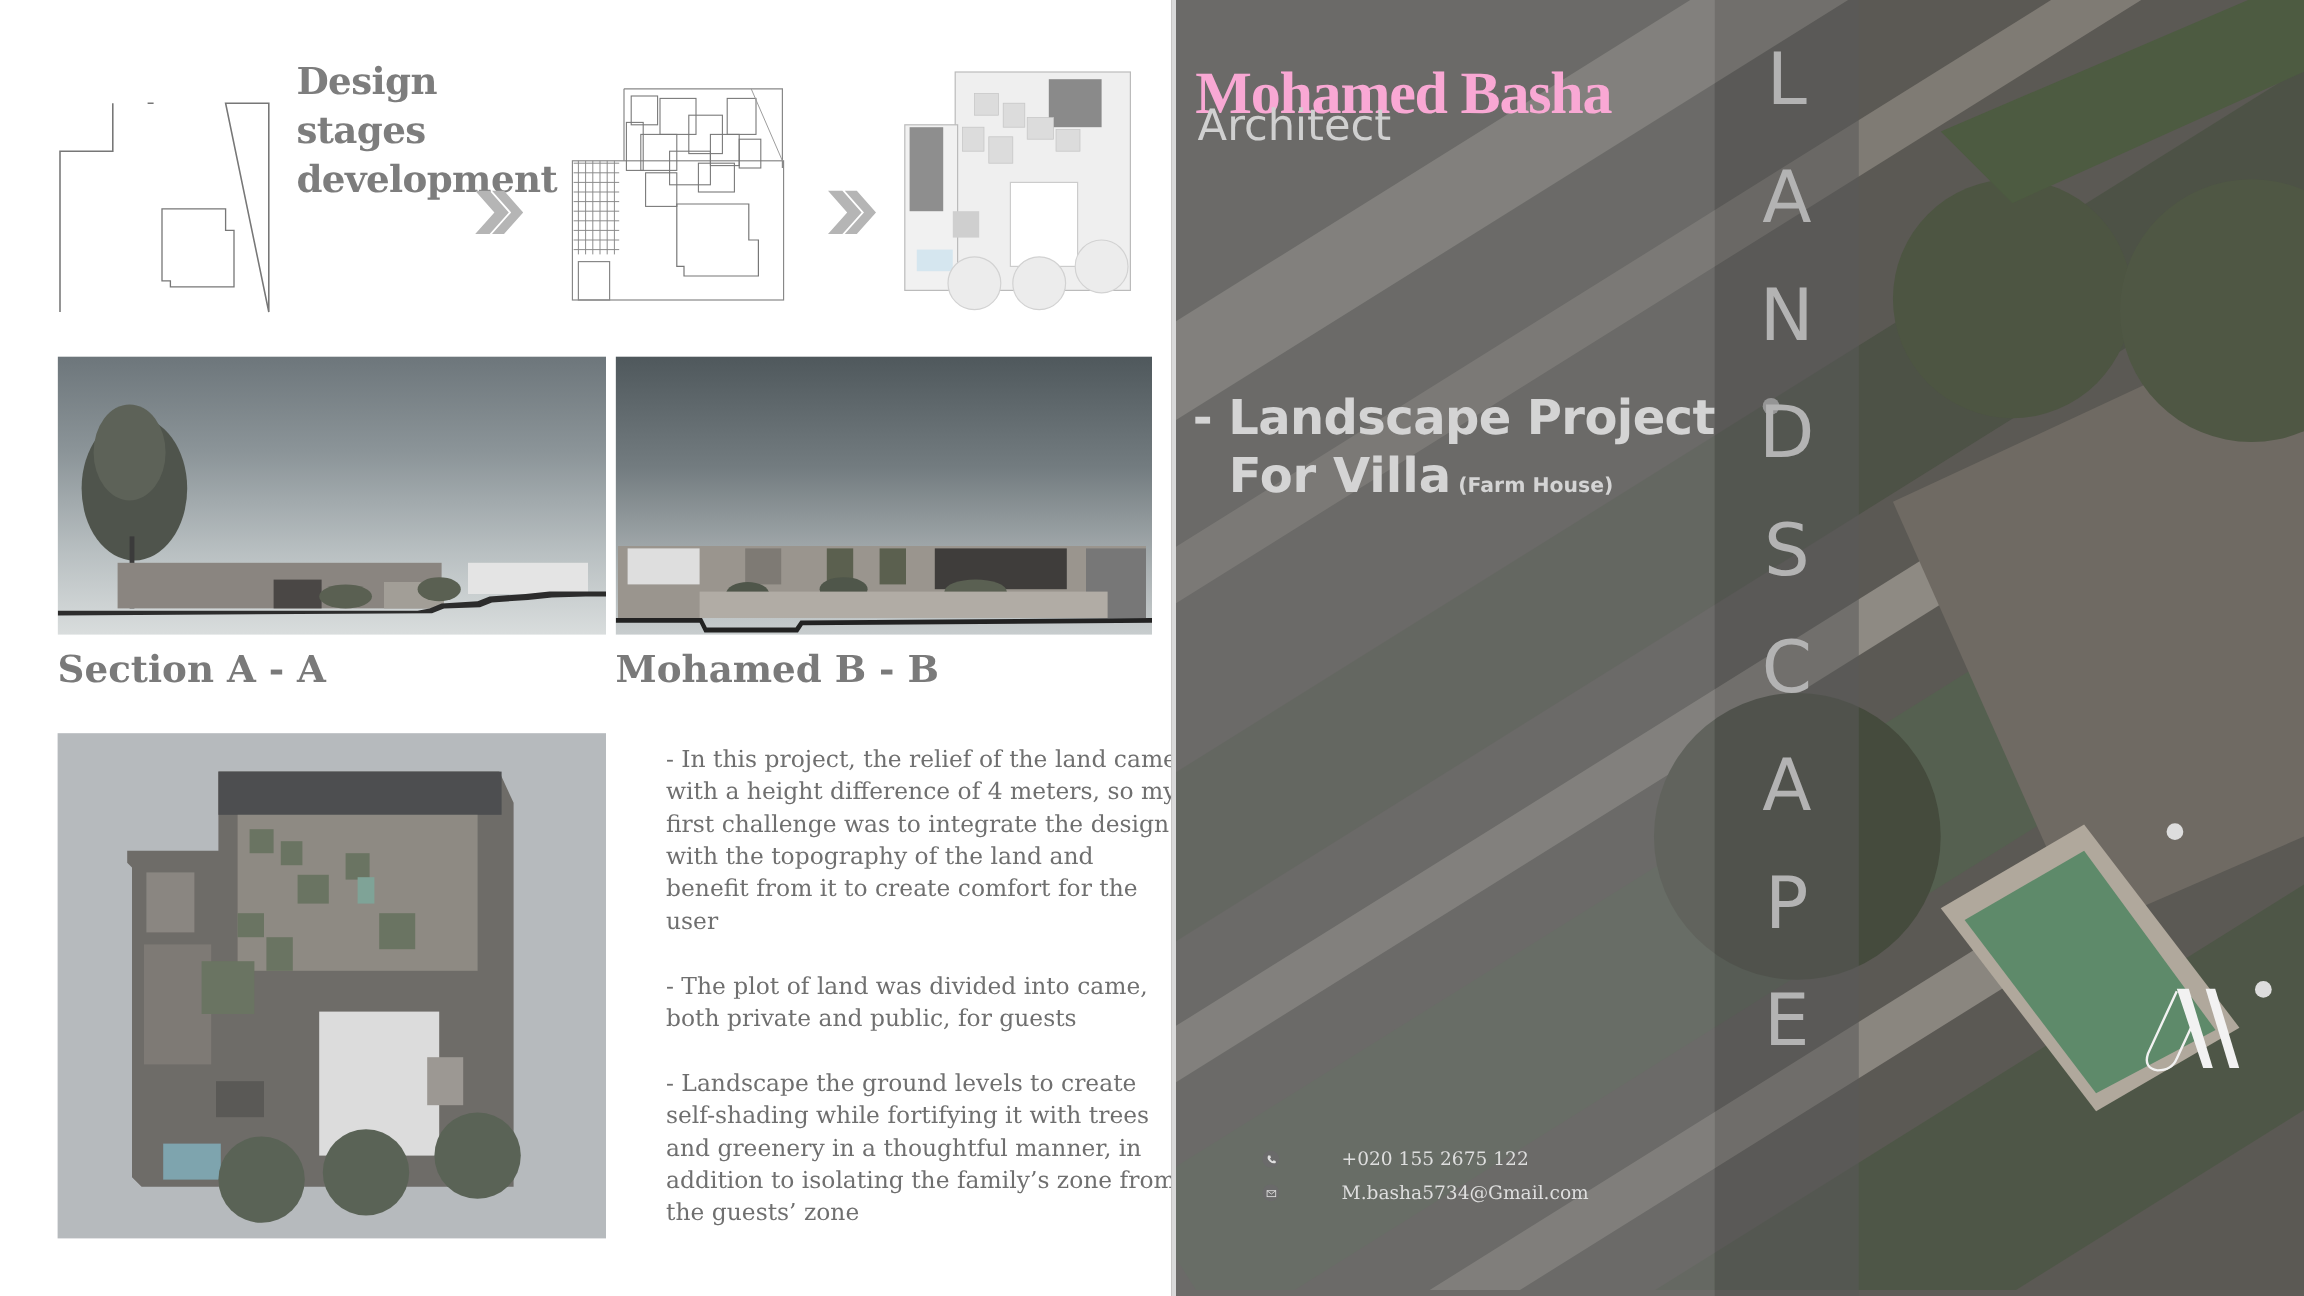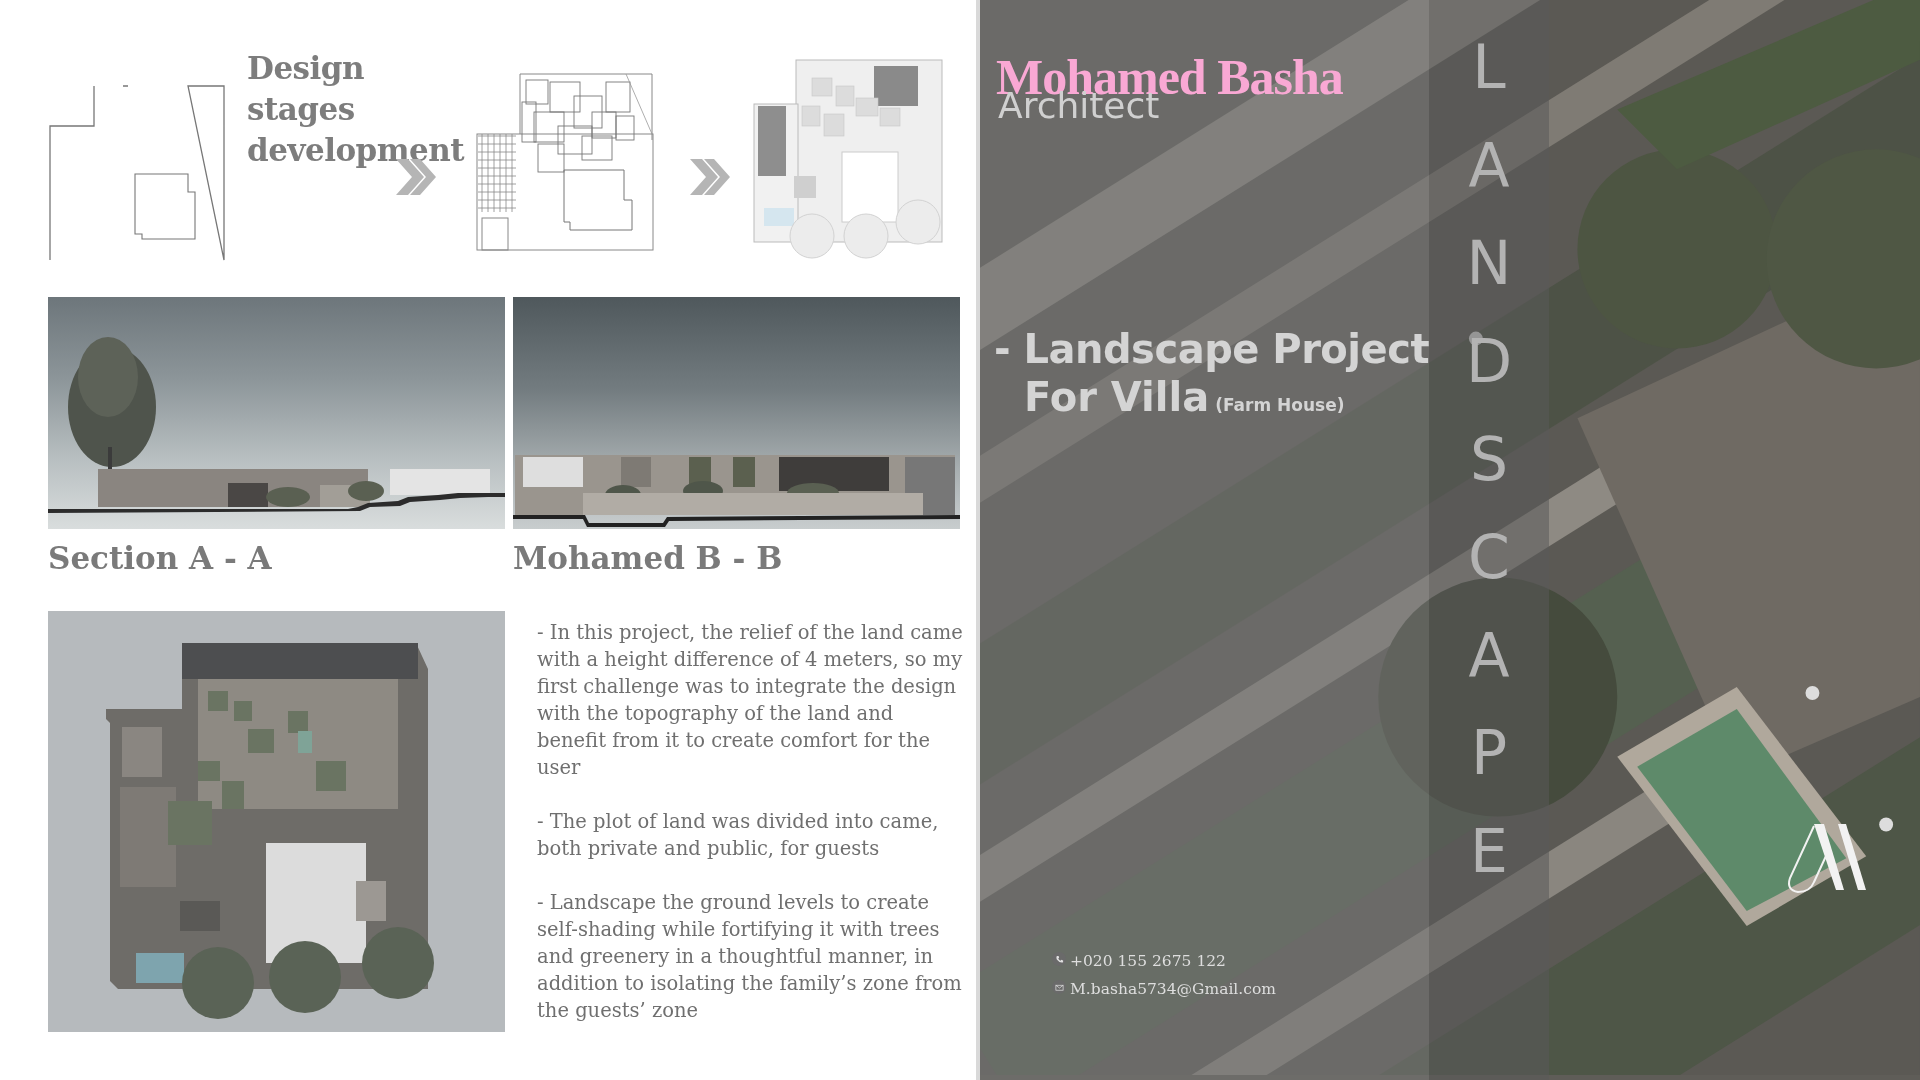--- a/index.html
+++ b/index.html
@@ -25,41 +25,41 @@
   .secB { left: 513px; width: 447px; }
   .sky { position: absolute; inset: 0; background: linear-gradient(180deg, #6d767b 0%, #8c9599 35%, #b8bfc1 70%, #d9dddd 100%); }
   .secB .sky { background: linear-gradient(180deg, #4f585c 0%, #737c80 40%, #a9b0b2 75%, #c8cdce 100%); }
 
   .section-label { position: absolute; top: 540px; font-family: "DejaVu Serif", serif; font-weight: bold; font-size: 31px; color: #7a7a7a; }
   .labelA { left: 48px; width: 457px; }
   .labelB { left: 513px; width: 480px; }
 
   .plan-img { position: absolute; left: 48px; top: 611px; width: 457px; height: 421px; background: #b6babd; overflow: hidden; }
 
-  .desc { position: absolute; left: 537px; top: 619px; width: 430px; font-family: "DejaVu Serif", serif; font-size: 19.5px; line-height: 27px; color: #6f6f6f; }
+  .desc { position: absolute; left: 555px; top: 619px; width: 430px; font-family: "DejaVu Serif", serif; font-size: 19.5px; line-height: 27px; color: #6f6f6f; }
   .desc p { margin-bottom: 27px; }
 
   
   .right { position: absolute; left: 976px; top: 0; width: 944px; height: 1080px; overflow: hidden; border-left: 4px solid #d9d9d9; background: #5f5d58; }
   .photo { position: absolute; inset: 0; }
   .dark-overlay { position: absolute; left: 0; top: 0; width: 449px; height: 1080px; background: rgba(120,120,120,0.55); }
   .band { position: absolute; left: 449px; top: 0; width: 120px; height: 1080px; background: rgba(90,90,90,0.55); }
 
   .name { position: absolute; left: 16px; top: 48px; font-family: Liberation Serif, serif; font-weight: bold; font-size: 50px; color: #f9a8d4; letter-spacing: -1px; }
   .role { position: absolute; left: 18px; top: 85px; font-family: "DejaVu Sans", sans-serif; font-size: 36px; color: #d0d0d0; }
 
   .proj1 { position: absolute; left: 14px; top: 326px; font-family: "DejaVu Sans", sans-serif; font-weight: bold; font-size: 40px; color: #d4d4d4; letter-spacing: -0.5px; white-space: nowrap; }
   .proj2 { position: absolute; left: 44px; top: 374px; font-family: "DejaVu Sans", sans-serif; font-weight: bold; font-size: 40px; color: #d4d4d4; white-space: nowrap; }
   .proj2 small { font-size: 17px; font-weight: bold; margin-left: 6px; }
 
   .services { position: absolute; left: 50px; top: 478px; font-family: "DejaVu Sans", sans-serif; font-weight: bold; font-size: 23px; color: #cfcfcf; }
   .services li { list-style: none; height: 44px; line-height: 30px; }
 
   .contact { position: absolute; left: 72px; top: 952px; font-family: "DejaVu Serif", serif; font-size: 15.5px; color: #dedede; }
-  .contact-row { display: flex; align-items: flex-start; height: 28px; }
+  .contact-row { display: flex; align-items: center; height: 28px; gap: 48px; }
   .c-icon { width: 14px; height: 14px; border-radius: 50%; background: #6a6a6a; margin-right: 4px; display: inline-flex; align-items: center; justify-content: center; }
   .c-icon svg { width: 9px; height: 9px; }
 
   .vert { position: absolute; left: 449px; top: 18px; width: 120px; font-family: "DejaVu Sans", sans-serif; font-size: 60px; color: #b3b3b3; text-align: center; font-weight: normal; }
   .vert span { display: block; height: 98px; line-height: 98px; }
 
   .logo { position: absolute; left: 800px; top: 820px; width: 90px; height: 80px; }
 </style>
 </head>
 <body>

